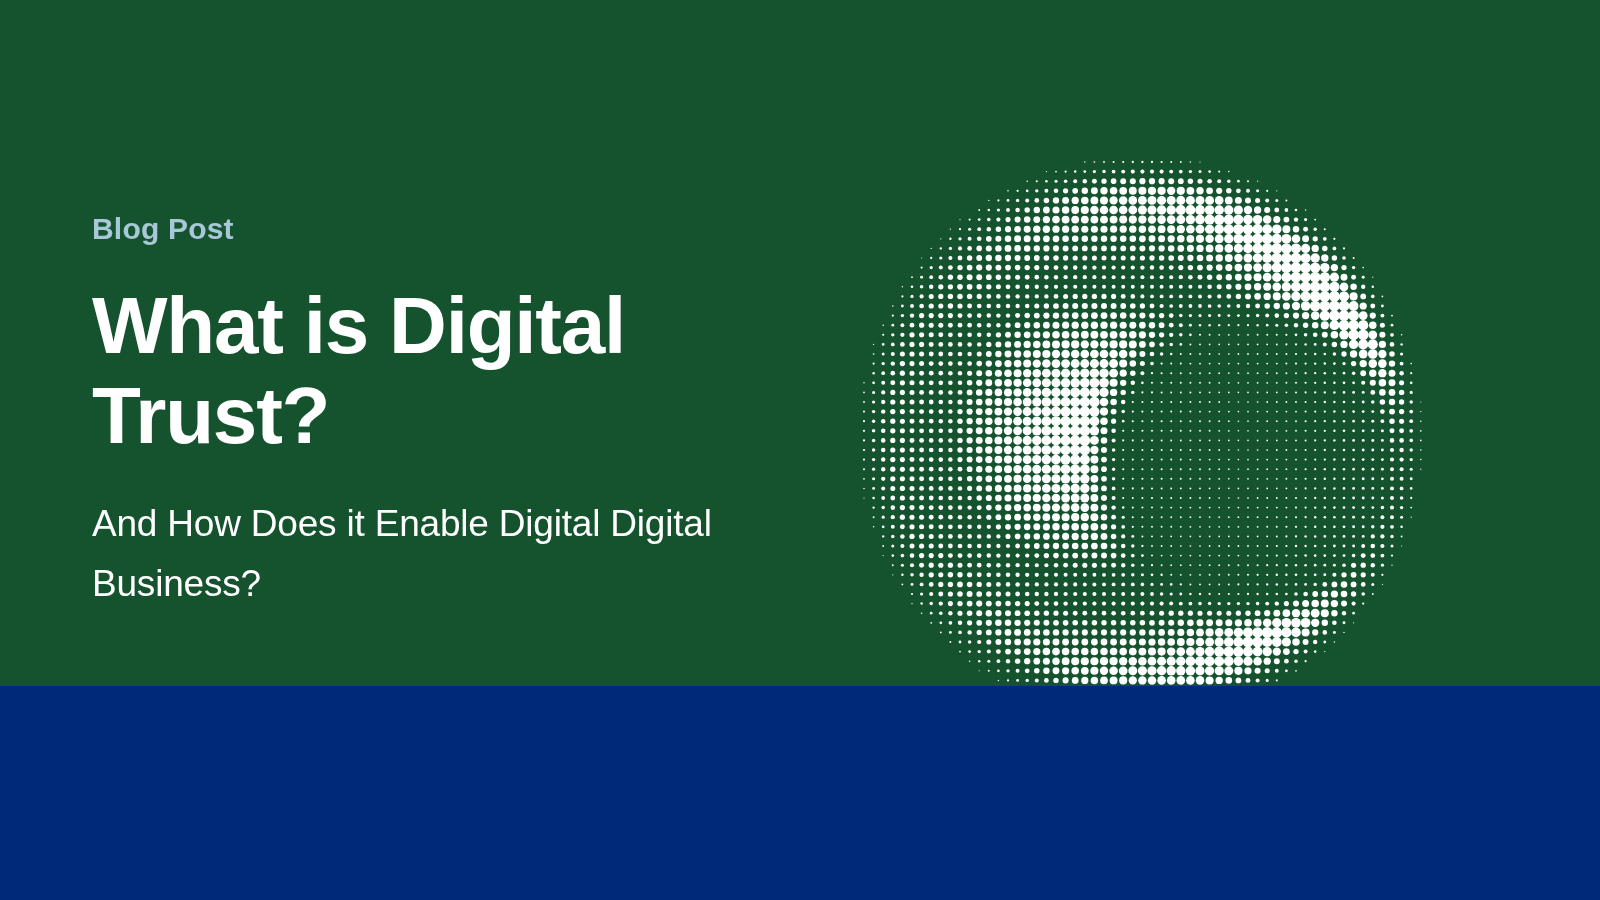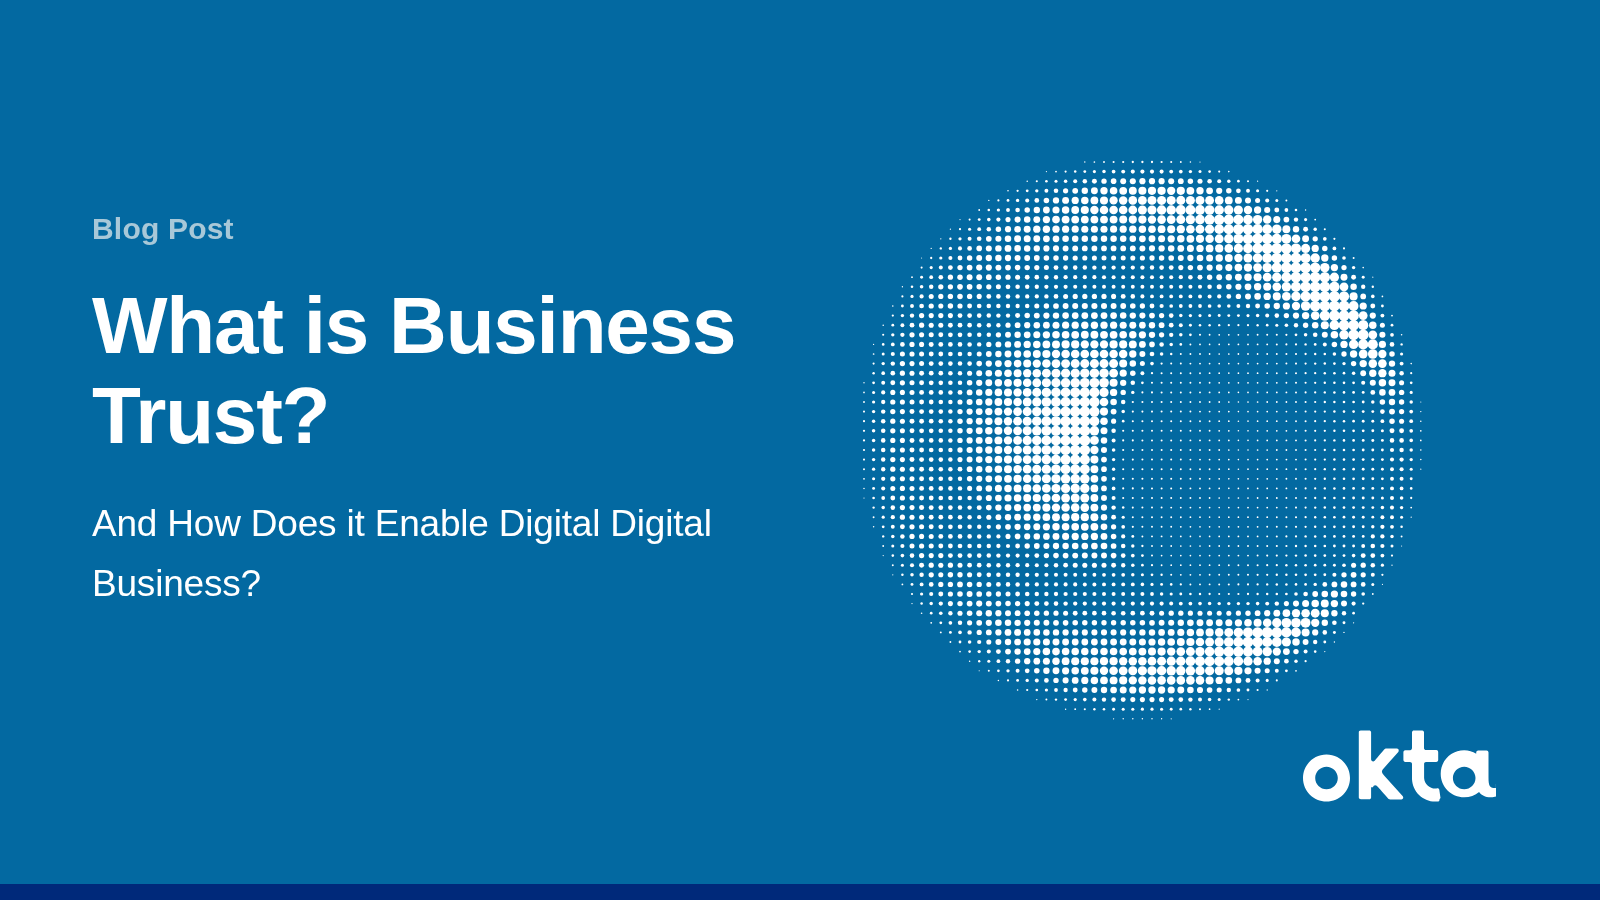--- a/index.html
+++ b/index.html
@@ -3,22 +3,22 @@
 <meta charset="utf-8">
 <style>
   html, body {
     margin: 0;
     padding: 0;
     background: #00297a;
   }
   .card {
     position: relative;
     width: 1600px;
-    height: 884px;
-    background: #0369a1;
+    height: 686px;
+    background: #14532d;
     overflow: hidden;
     font-family: "Liberation Sans", sans-serif;
   }
 
   
   .text-col {
     position: absolute;
     left: 92px;
     top: 212px;
     width: 720px;
@@ -70,21 +70,21 @@
   }
   .logo svg { display: block; }
 </style>
 </head>
 <body>
 
 <div class="card">
 
   <div class="text-col">
     <div class="eyebrow">Blog Post</div>
-    <h1 class="headline">What is Business Trust?</h1>
+    <h1 class="headline">What is Digital Trust?</h1>
     <p class="subhead">And How Does it Enable Digital Digital Business?</p>
   </div>
 
   <div class="halftone-wrap">
     <svg id="halftone-svg" width="600" height="600" viewBox="0 0 600 600" xmlns="http://www.w3.org/2000/svg">
         <circle cx="244.80" cy="24.00" r="0.70" fill="#FFFFFF"></circle>
         <circle cx="254.40" cy="24.00" r="0.84" fill="#FFFFFF"></circle>
         <circle cx="264.00" cy="24.00" r="0.95" fill="#FFFFFF"></circle>
         <circle cx="273.60" cy="24.00" r="1.03" fill="#FFFFFF"></circle>
         <circle cx="283.20" cy="24.00" r="1.09" fill="#FFFFFF"></circle>

